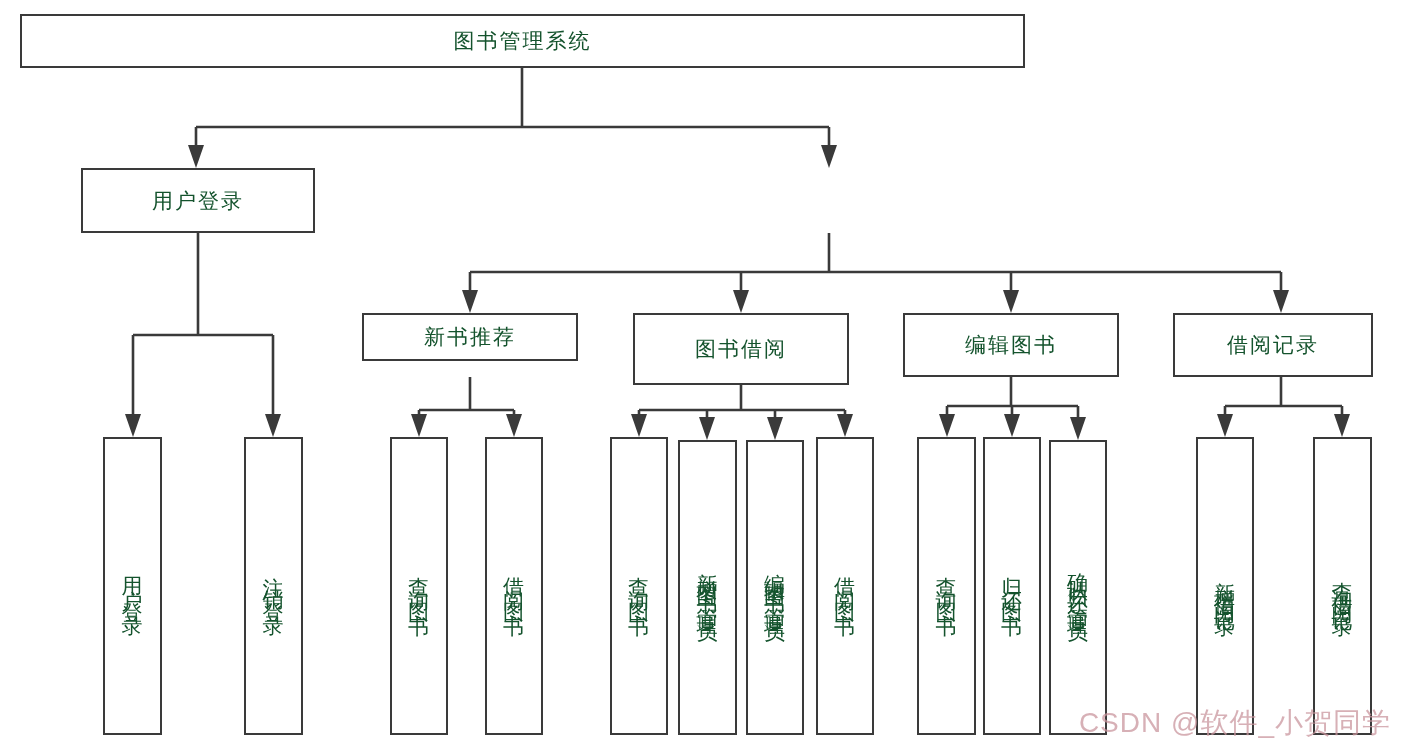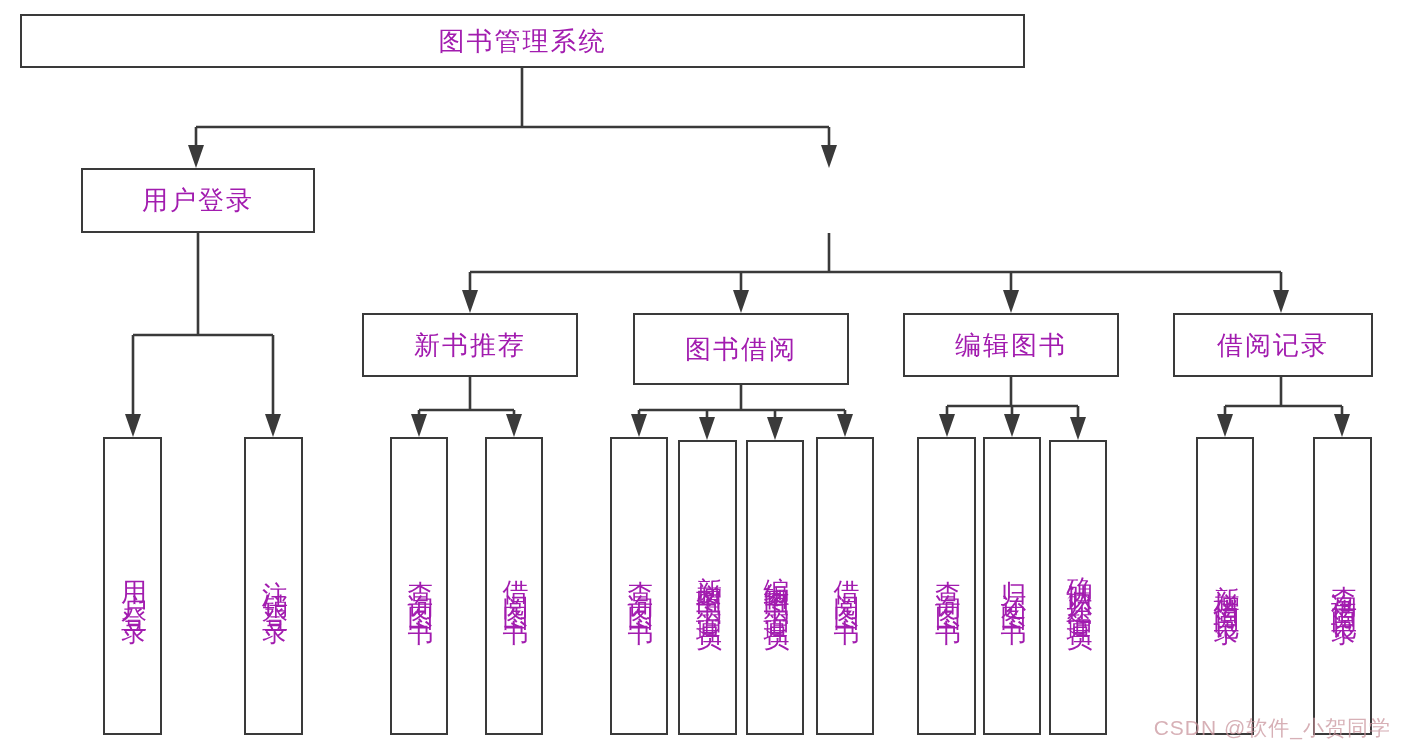--- a/index.html
+++ b/index.html
@@ -15,38 +15,37 @@
   .head{fill:#3a3a3a;stroke:none;}
   .node{
     position:absolute;
     box-sizing:border-box;
     background:#ffffff;
     border:2.6px solid #3a3a3a;
     display:flex;align-items:center;justify-content:center;
     z-index:2;
   }
   .lbl{
-    color:#a21caf;
-    font-size:26px;
+    color:#14532d;
+    font-size:21px;
     letter-spacing:2px;
     white-space:nowrap;
-    font-family:Liberation Mono, monospace;
   }
   .node.v .lbl{
     writing-mode:vertical-rl;
     letter-spacing:13px;
     white-space:normal;
     line-height:1;
   }
   .node.v .lbl.long{letter-spacing:7px;}
   .watermark{
     position:absolute;
     right:14px;bottom:5px;
     z-index:3;
-    font-size:21px;
+    font-size:28px;
     color:rgba(201,150,158,0.75);
     letter-spacing:1px;
     pointer-events:none;
   }
 </style>
 </head>
 <body>
 
 <div class="canvas">
 
@@ -91,21 +90,21 @@
   </svg>
 
   <div class="node" style="left:20px;top:14px;width:1005px;height:54px">
     <span class="lbl">图书管理系统</span>
   </div>
 
   <div class="node" style="left:81px;top:168px;width:234px;height:65px">
     <span class="lbl">用户登录</span>
   </div>
 
-  <div class="node" style="left:362px;top:313px;width:216px;height:64px">
+  <div class="node" style="left:362px;top:313px;width:216px;height:48px">
     <span class="lbl">新书推荐</span>
   </div>
   <div class="node" style="left:633px;top:313px;width:216px;height:72px">
     <span class="lbl">图书借阅</span>
   </div>
   <div class="node" style="left:903px;top:313px;width:216px;height:64px">
     <span class="lbl">编辑图书</span>
   </div>
   <div class="node" style="left:1173px;top:313px;width:200px;height:64px">
     <span class="lbl">借阅记录</span>

